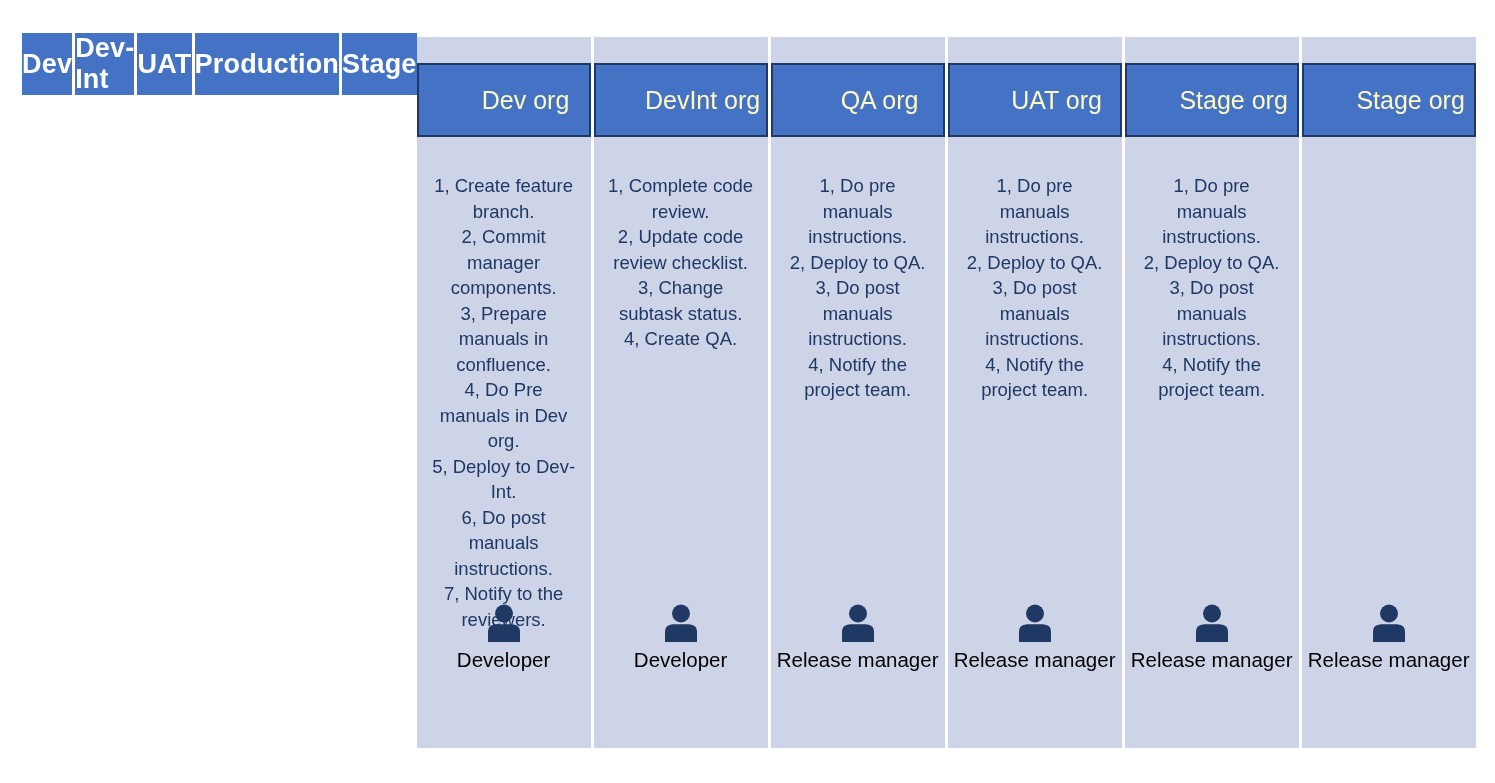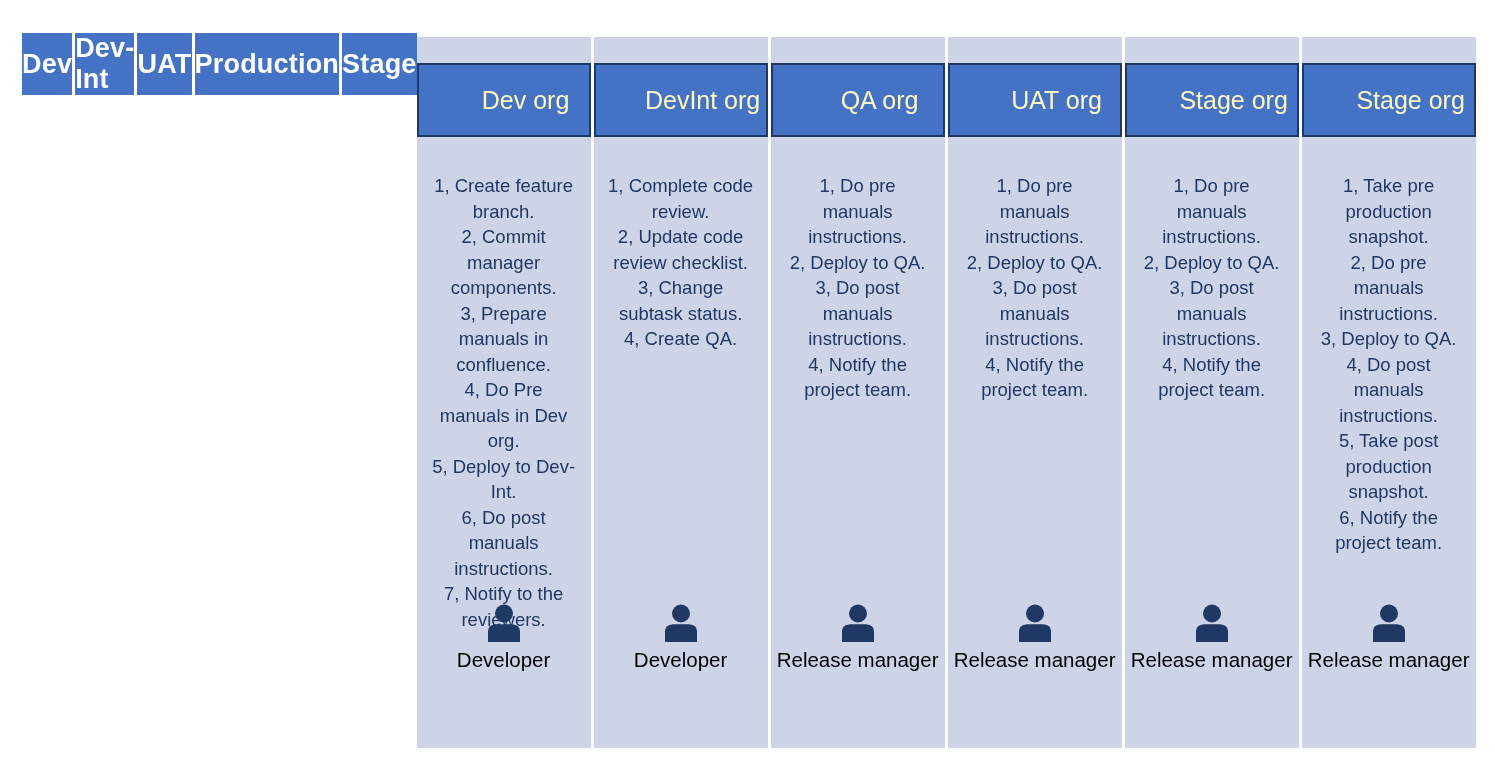--- a/index.html
+++ b/index.html
@@ -225,28 +225,20 @@
           <path d="M4 38 L4 27 Q4 21 12 20.2 L28 20.2 Q36 21 36 27 L36 38 Z" fill="#1F3864"></path>
         </svg>
         <div class="role-label">Release manager</div>
       </div>
     </div>
 
     <div class="body-cell">
       <div class="org-box">
         <span>Stage org</span>
       </div>
-      <div class="steps">
-          <div class="step-line">1, Take pre production snapshot.</div>
-          <div class="step-line">2, Do pre manuals instructions.</div>
-          <div class="step-line">3, Deploy to QA.</div>
-          <div class="step-line">4, Do post manuals instructions.</div>
-          <div class="step-line">5, Take post production snapshot.</div>
-          <div class="step-line">6, Notify the project team.</div>
-        </div>
       <div class="role-block">
         <svg class="person-icon" viewBox="0 0 40 38">
           <circle cx="20" cy="9.5" r="9" fill="#1F3864"></circle>
           <path d="M4 38 L4 27 Q4 21 12 20.2 L28 20.2 Q36 21 36 27 L36 38 Z" fill="#1F3864"></path>
         </svg>
         <div class="role-label">Release manager</div>
       </div>
     </div>
 
   </div>

